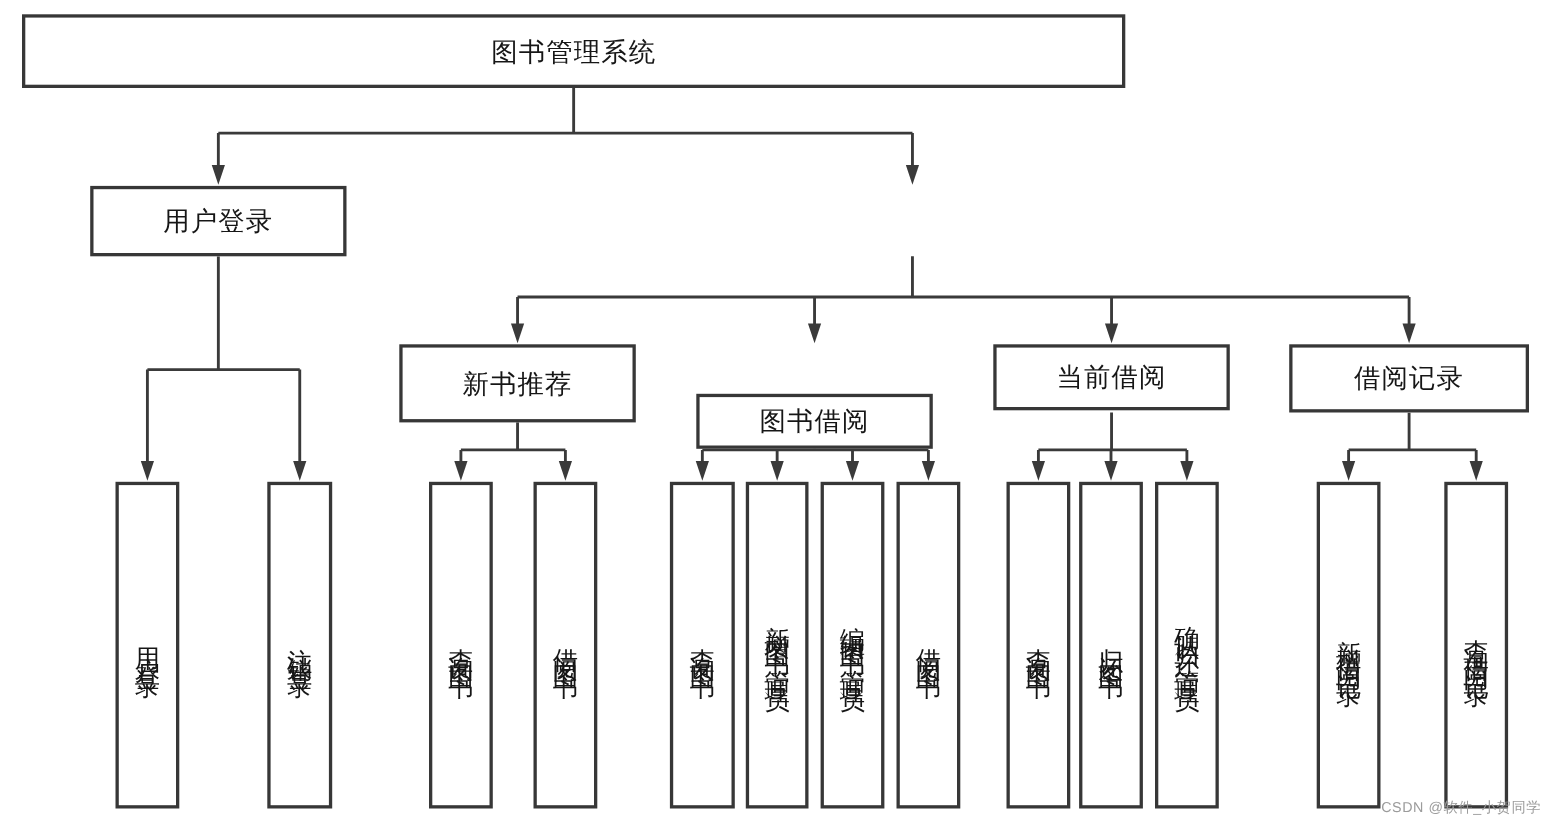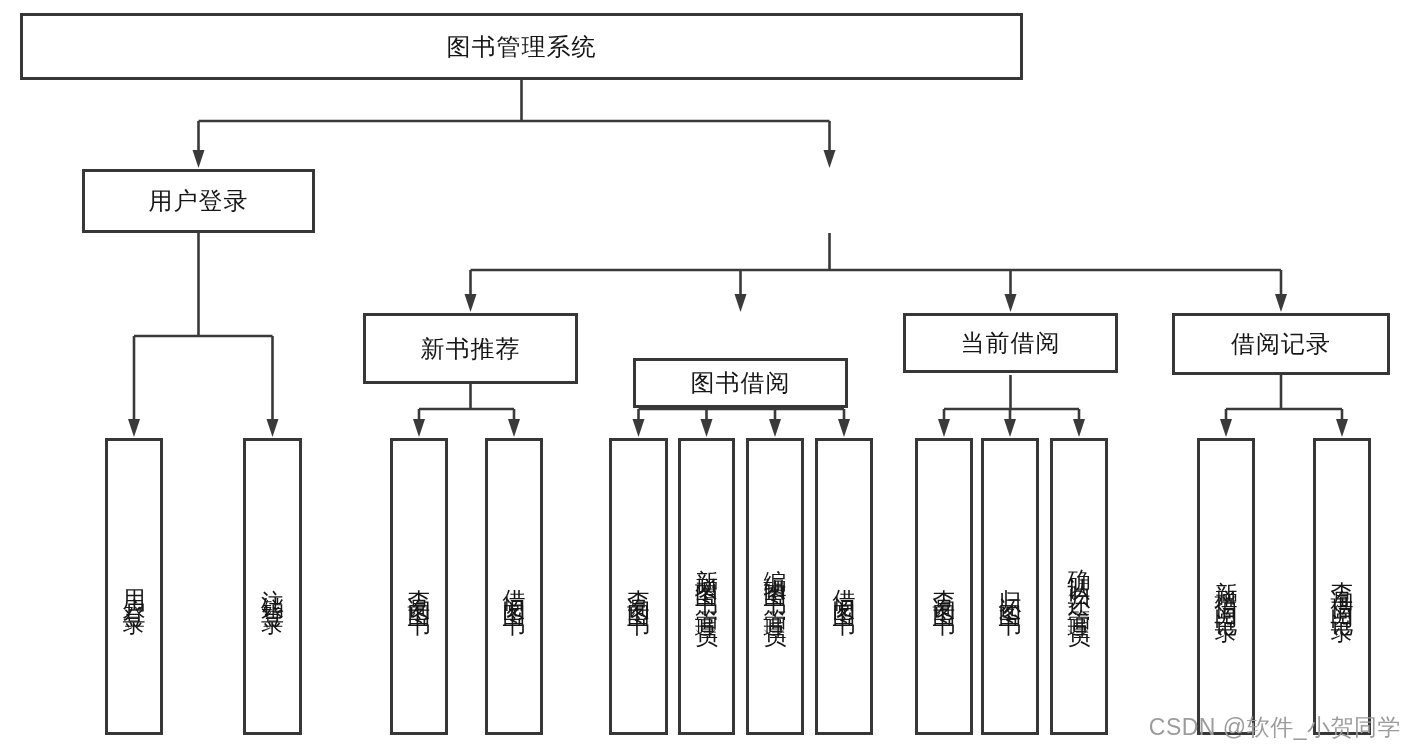--- a/index.html
+++ b/index.html
@@ -34,21 +34,21 @@
     writing-mode: vertical-rl;
     line-height: 1;
     letter-spacing: 8px;
     white-space: nowrap;
   }
   #watermark {
     position: absolute;
     right: 4px;
     bottom: 4px;
     z-index: 3;
-    font-size: 23px;
+    font-size: 13px;
     color: #9c9c9c;
     letter-spacing: 0.5px;
     white-space: nowrap;
   }
 </style>
 </head>
 <body>
 
 <div id="canvas">
 

